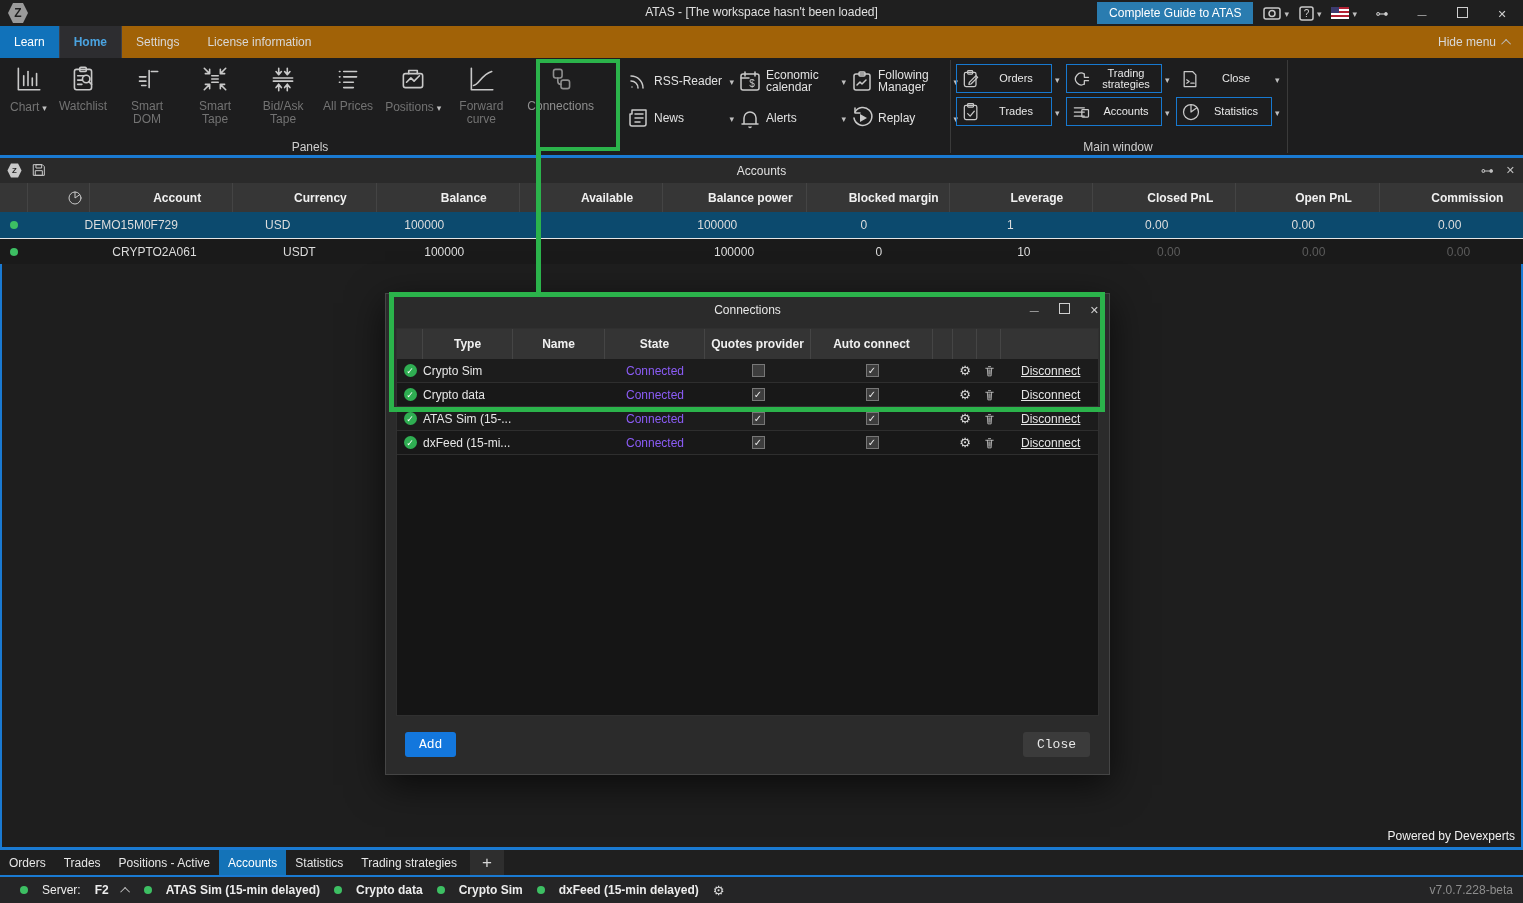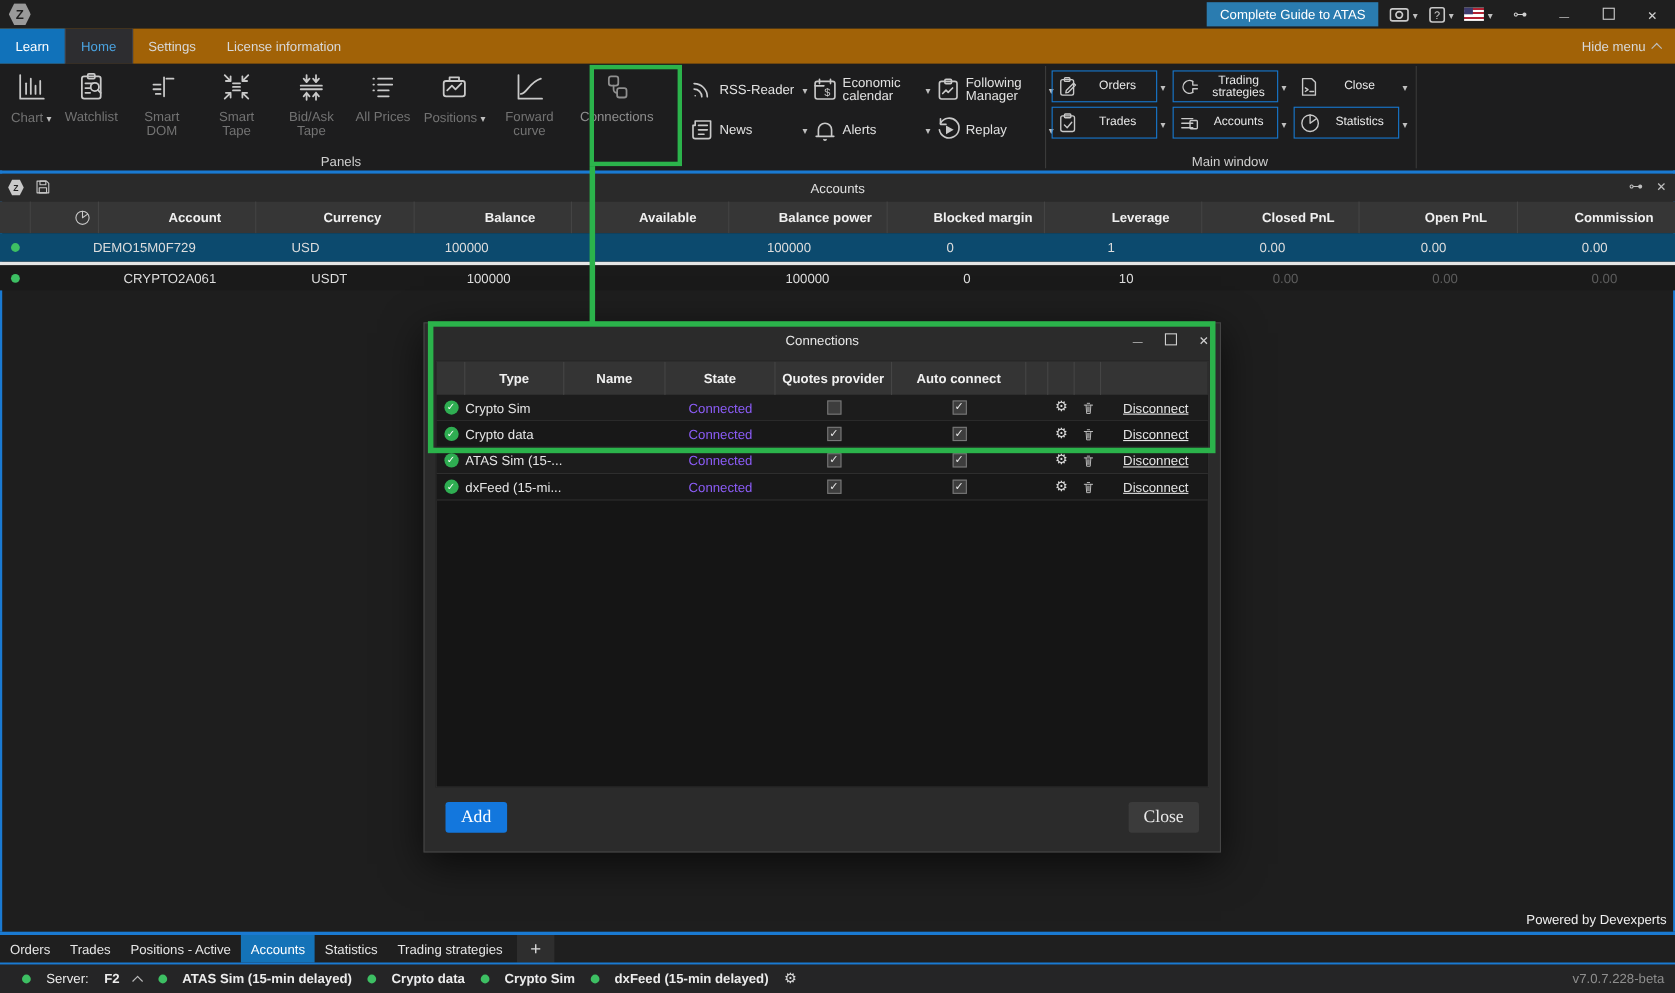--- a/index.html
+++ b/index.html
@@ -27,21 +27,21 @@
   .max-g { position:relative; } .max-g::after{ content:""; display:inline-block; width:9px; height:9px; border:1px solid #cfcfcf; }
   .close-g::after{ content:"✕"; font-family:"DejaVu Sans",sans-serif; font-size:11px; }
   .pin-g::after{ content:"⊶"; font-family:"DejaVu Sans",sans-serif; font-size:13px; }
   .flag { width:18px; height:12px; background:repeating-linear-gradient(#b22234 0 2px,#fff 2px 4px); position:relative; }
   .flag::after { content:""; position:absolute; left:0; top:0; width:8px; height:6px; background:#3c3b6e; }
 
   
   .menubar { top:26px; left:0; width:100%; height:32px; background:#a16207; }
   .mtab { height:32px; display:flex; align-items:center; padding:0 14px; color:#d8d8d8; }
   .mtab.learn { background:#1172ba; color:#fff; }
-  .mtab.home { background:#2d2d30; color:#4aa3e0; border-left:1px solid #3f3f46; border-right:1px solid #3f3f46; }
+  .mtab.home { background:#2d2d30; color:#4aa3e0; border-left:1px solid #3f3f46; border-right:1px solid #3f3f46;font-weight:bold; }
   .hide-menu { position:absolute; right:12px; top:0; height:32px; display:flex; align-items:center; gap:8px; color:#d8d8d8; }
 
   
   .ribbon { top:58px; left:0; width:100%; height:97px; background:#1d1d1e; }
   .grp-label { position:absolute; bottom:1px; text-align:center; color:#cfcfcf; font-size:12px; }
   .vsep { position:absolute; top:2px; bottom:2px; width:1px; background:#3a3a3a; }
   .bigrow { position:absolute; left:4px; top:2px; display:flex; align-items:flex-start; }
   .bigbtn { display:flex; flex-direction:column; align-items:center; padding:4px 6px 0 6px; cursor:pointer; }
   .bigbtn .lbl { margin-top:6px; text-align:center; line-height:13px; max-width:56px; color:#737373; }
   .bigbtn .lblrow { display:flex; align-items:center; gap:3px; margin-top:6px; }
@@ -62,21 +62,21 @@
 
   
   .acc-panel { top:158px; left:0; width:100%; }
   .acc-head { height:25px; background:#2a2a2a; position:relative; display:flex; align-items:center; }
   .acc-head .ttl { position:absolute; left:0; right:0; text-align:center; color:#e0e0e0; }
   .acc-head .hicons { display:flex; gap:8px; padding-left:6px; z-index:1; }
   .acc-head .ricons { position:absolute; right:8px; display:flex; gap:12px; color:#bfbfbf; }
   .acc-grid { display:grid; grid-template-columns:28px 30px repeat(10,1fr); }
   .acc-grid.hdr { background:#363636; height:29px; font-weight:bold; color:#f0f0f0;gap:32px; }
   .acc-grid.row1 { background:#0c4a6e; height:26px; }
-  .acc-grid.row2 { background:#1a1a1a; height:26px; border-top:3px solid #e5e5e5;gap:16px; }
+  .acc-grid.row2 { background:#1a1a1a; height:26px; border-top:1px solid #e5e5e5;gap:16px; }
   .acc-grid > div { display:flex; align-items:center; justify-content:center; overflow:hidden; }
   .acc-grid.hdr > div { border-right:1px solid #444; }
   .acc-grid.hdr > div:last-child { border-right:none; }
   .dimtxt { color:#5c5c5c; }
   .panel-left-line { left:0; top:155px; bottom:56px; width:2px; background:#1a7ad2; position:absolute; }
   .panel-right-line { right:0; top:155px; bottom:56px; width:2px; background:#1a7ad2; position:absolute; }
 
   .powered { position:absolute; right:8px; top:829px; color:#f0f0f0; }
 
   
@@ -94,21 +94,21 @@
   .crow > div { display:flex; align-items:center; justify-content:center; }
   .crow .typ { justify-content:flex-start; gap:6px; color:#e6e6e6; white-space:nowrap; overflow:hidden; }
   .okc { width:13px; height:13px; border-radius:50%; background:#2fae52; color:#fff; font-size:9px; display:inline-flex; align-items:center; justify-content:center; flex:none; }
   .okc::after { content:"✓"; font-family:"DejaVu Sans",sans-serif; }
   .state-ok { color:#8b5cf6; }
   .cb { width:13px; height:13px; background:#3d3d3d; border:1px solid #777; display:inline-flex; align-items:center; justify-content:center; color:#e8e8e8; font-size:10px; }
   .cb[data-checked="true"]::after { content:"✓"; font-family:"DejaVu Sans",sans-serif; }
   .gear::after { content:"⚙"; font-family:"DejaVu Sans",sans-serif; color:#dcdcdc; font-size:13px; }
   .dlink { color:#e4e4e4; text-decoration:underline; justify-content:flex-start !important; padding-left:20px; }
   .dlg-footer { position:absolute; left:0; right:0; bottom:0; height:56px; }
-  .btn { border:none; font-family:Liberation Serif, serif; font-size:16px; color:#fff; padding:5px 14px; border-radius:3px; cursor:pointer; }
+  .btn { border:none; font-family:Liberation Mono, monospace; font-size:13px; color:#fff; padding:5px 14px; border-radius:3px; cursor:pointer; }
   .btn.add { position:absolute; left:19px; bottom:17px; background:#1377dd; }
   .btn.closeb { position:absolute; right:19px; bottom:17px; background:#3b3b3b; color:#e8e8e8; }
 
   
   .ann { position:absolute; pointer-events:none; z-index:50; }
   .ann.box { border:4px solid #2bb34b; }
   .ann.fillv { background:#2bb34b; }
 
   
   .tabsrow { top:850px; left:0; width:100%; height:25px; background:#1f1f1f; display:flex; align-items:stretch; }
@@ -119,20 +119,21 @@
   .statusbar { top:877px; left:0; width:100%; height:26px; background:#252526; display:flex; align-items:center; gap:14px; padding-left:20px; font-weight:bold; color:#ececec; }
   .sitem { display:flex; align-items:center; gap:14px;justify-content:center; }
   .chev-up { width:7px; height:7px; border-left:1.5px solid #bdbdbd; border-top:1.5px solid #bdbdbd; transform:rotate(45deg) translateY(2px); display:inline-block; }
   .version { position:absolute; right:10px; color:#8e8e8e; font-weight:normal; }
 </style>
 </head>
 <body>
 
 <div class="abs titlebar">
   <span class="logo-hex"></span>
+  <div class="title">ATAS - [The workspace hasn't been loaded]</div>
   <div class="tb-right">
     <button class="guide-btn">Complete Guide to ATAS</button>
     <span class="tb-ic">
       <svg class="ic" width="18" height="14" viewBox="0 0 18 14">
           <rect x="1" y="2" width="16" height="11" rx="2"></rect>
           <circle cx="9" cy="7.5" r="3"></circle>
         </svg>
       <span class="caret"></span>
     </span>
     <span class="tb-ic">

